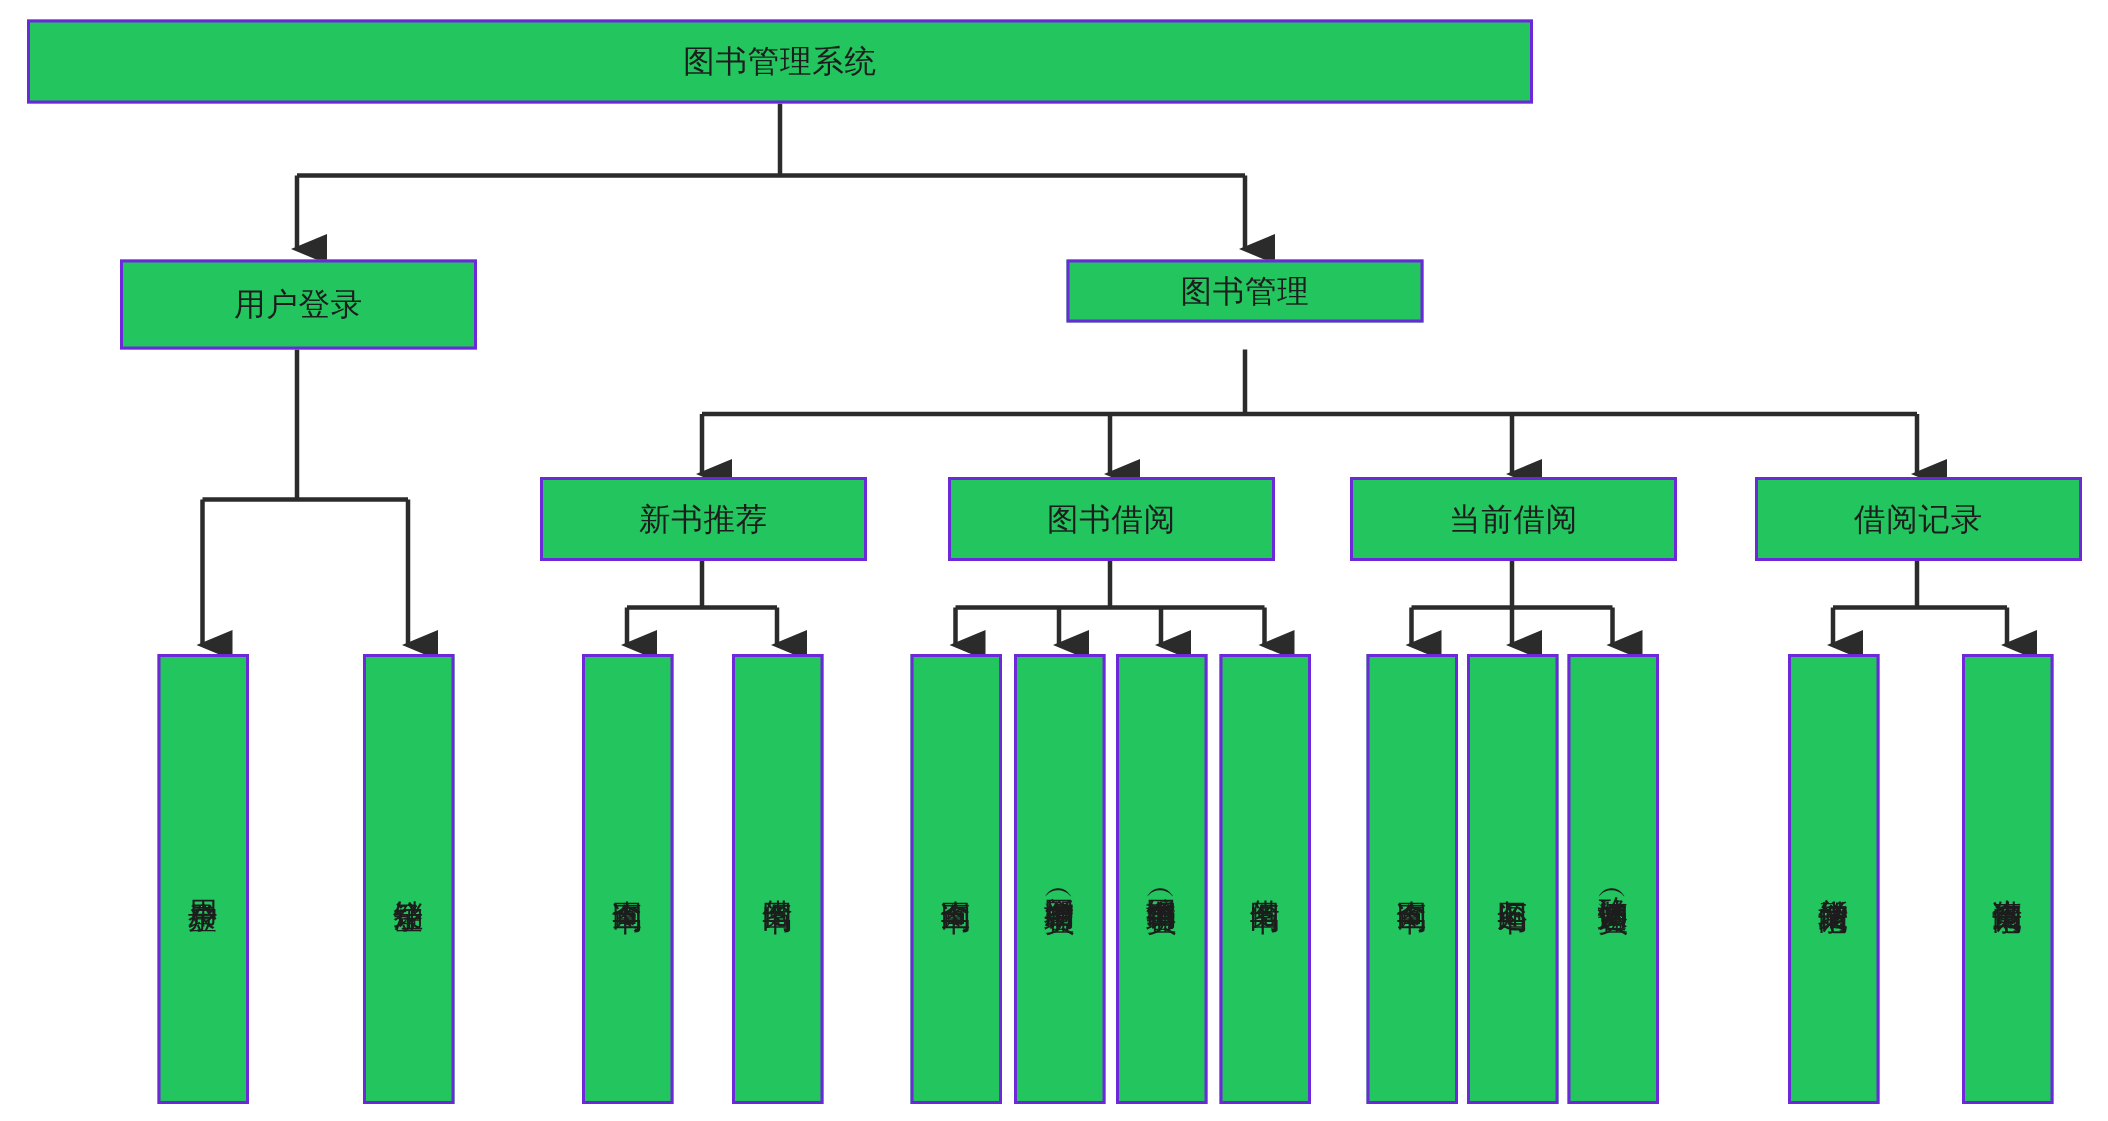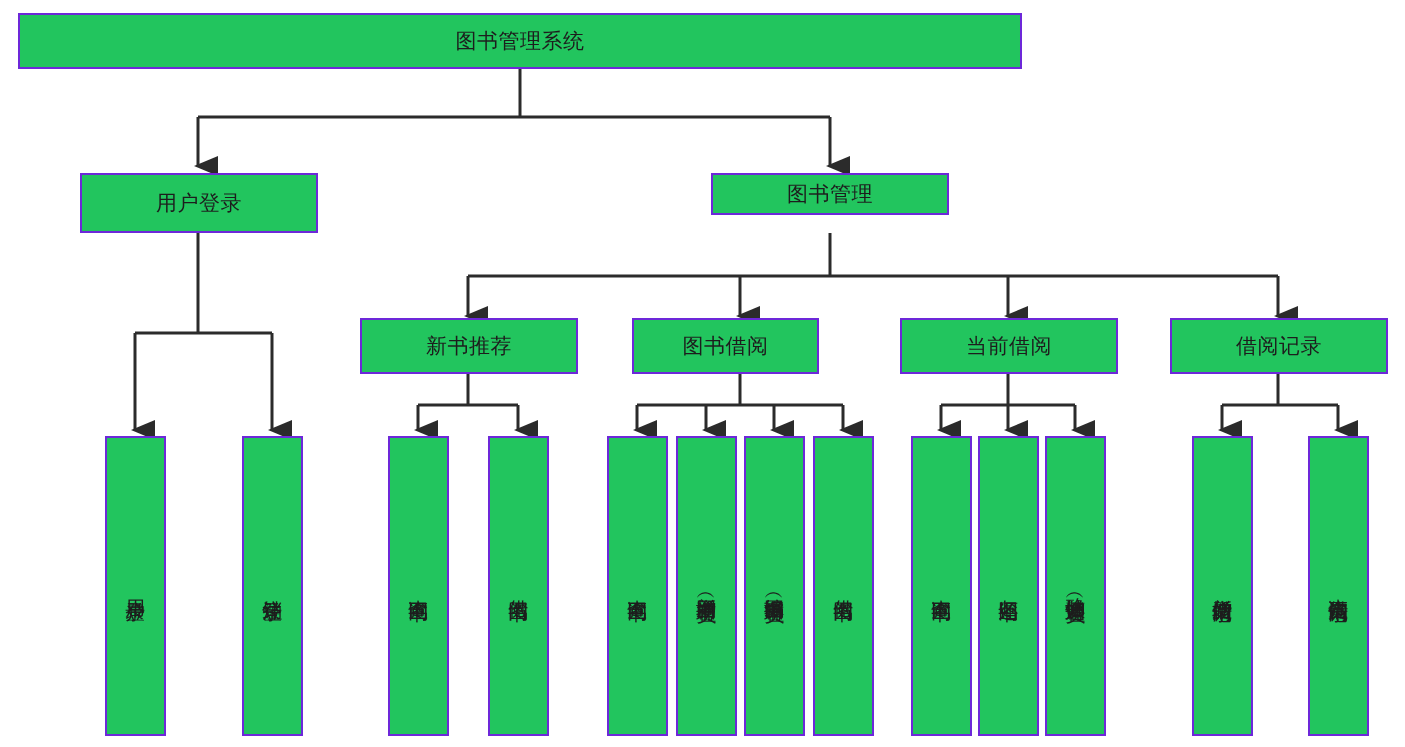--- a/index.html
+++ b/index.html
@@ -129,21 +129,21 @@
   <div class="node" style="left:80px; top:173px; width:238px; height:60px;">
     <span class="node-label">用户登录</span>
   </div>
   <div class="node" style="left:711px; top:173px; width:238px; height:42px;">
     <span class="node-label">图书管理</span>
   </div>
 
   <div class="node" style="left:360px; top:318px; width:218px; height:56px;">
     <span class="node-label">新书推荐</span>
   </div>
-  <div class="node" style="left:632px; top:318px; width:187px; height:56px;">
+  <div class="node" style="left:632px; top:318px; width:218px; height:56px;">
     <span class="node-label">图书借阅</span>
   </div>
   <div class="node" style="left:900px; top:318px; width:218px; height:56px;">
     <span class="node-label">当前借阅</span>
   </div>
   <div class="node" style="left:1170px; top:318px; width:218px; height:56px;">
     <span class="node-label">借阅记录</span>
   </div>
 
   <div class="node leaf" style="left:105px; top:436px; width:61px; height:300px;">

